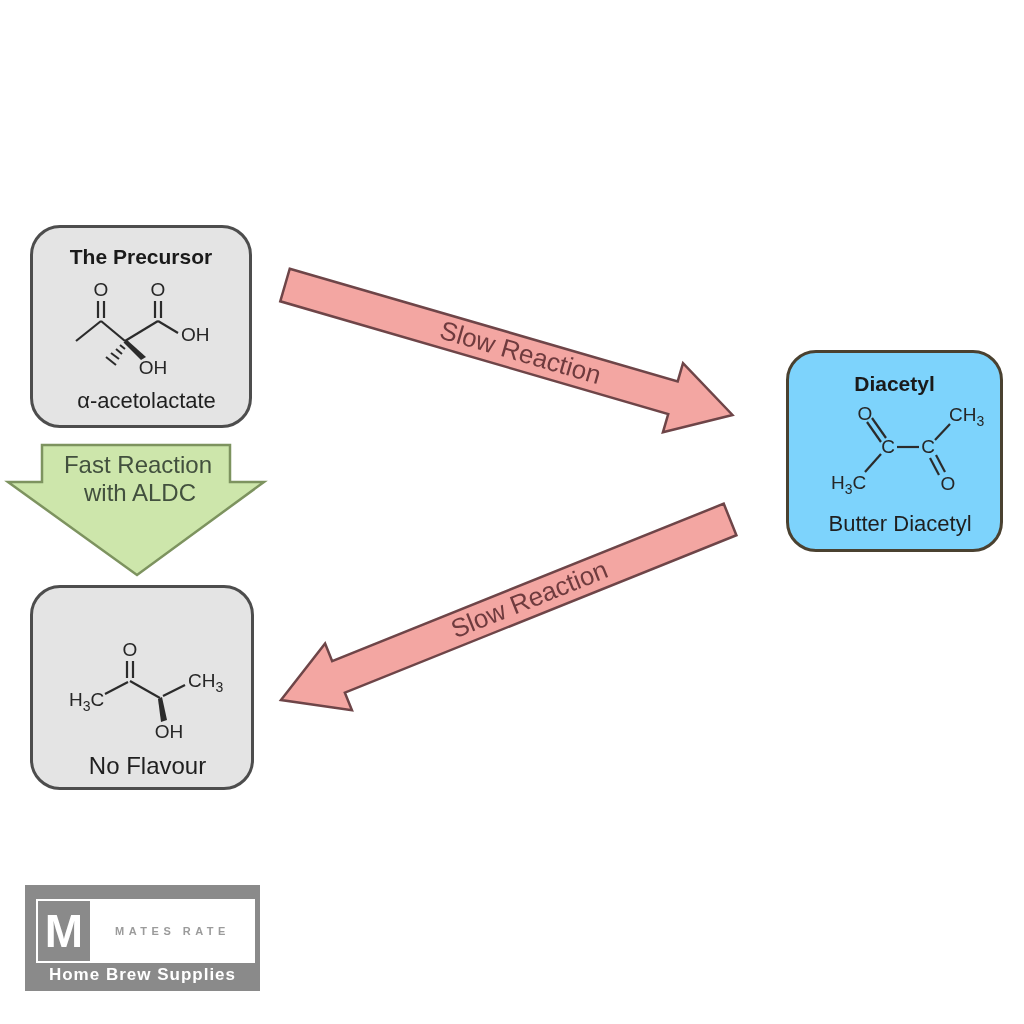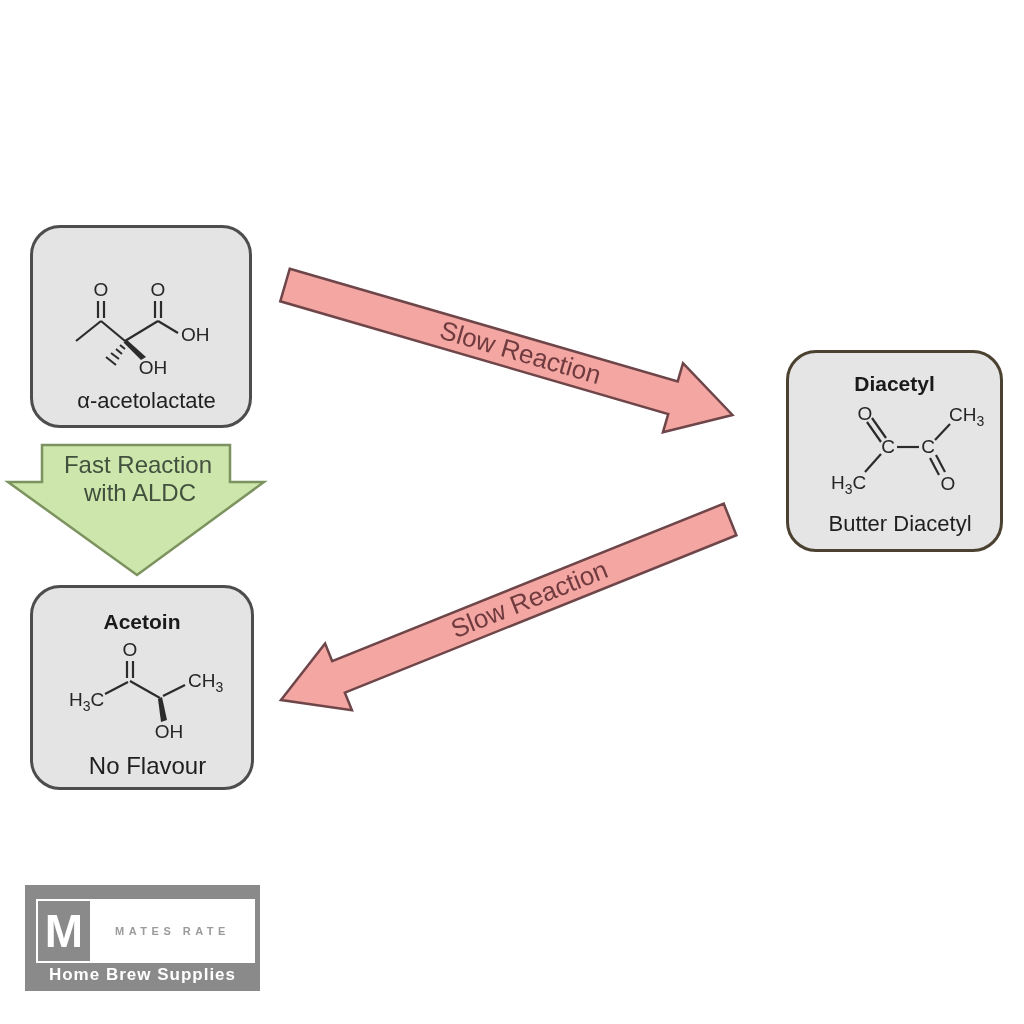--- a/index.html
+++ b/index.html
@@ -5,21 +5,21 @@
   html,body{margin:0;padding:0;background:#ffffff;}
   #canvas{
     position:relative;width:1024px;height:1024px;background:#ffffff;
     font-family:"Liberation Sans",sans-serif;overflow:hidden;
   }
   .box{
     position:absolute;box-sizing:border-box;
     border:3px solid #4d4d4d;border-radius:30px;
   }
   .box-gray{background:#e4e4e4;}
-  .box-orange{background:#e5e5e5;border-color:#4a4130;}
+  .box-orange{background:#7dd3fc;border-color:#4a4130;}
   .box-title{
     position:absolute;left:0;right:0;text-align:center;
     font-weight:bold;font-size:21px;color:#1a1a1a;
   }
   .box-caption{
     position:absolute;left:11px;right:0;text-align:center;
     font-size:22px;color:#1f1f1f;
   }
   .structure{position:absolute;left:0;}
   .atom{font-family:"Liberation Sans",sans-serif;font-size:19px;fill:#262626;}
@@ -72,20 +72,21 @@
     </g>
 
     <g>
       <polygon points="42,445 230,445 230,482 264,482 137,575 8,482 42,482" fill="#cde6ab" stroke="#7d935f" stroke-width="2.5"></polygon>
       <text class="green-label" x="138" y="473" text-anchor="middle">Fast Reaction</text>
       <text class="green-label" x="140" y="501" text-anchor="middle">with ALDC</text>
     </g>
   </svg>
 
   <div class="box box-gray" style="left:30px;top:225px;width:222px;height:203px;">
+    <div class="box-title" style="top:17px;">The Precursor</div>
 
     <svg class="structure" style="top:40px;" width="222" height="112" viewBox="0 0 222 112">
       <g class="bond">
         <line x1="43" y1="73" x2="68" y2="53"></line>
         <line x1="68" y1="53" x2="92" y2="73"></line>
         <line x1="92" y1="73" x2="125" y2="53"></line>
         <line x1="65" y1="50" x2="65" y2="33"></line>
         <line x1="71" y1="50" x2="71" y2="33"></line>
         <line x1="122" y1="50" x2="122" y2="33"></line>
         <line x1="128" y1="50" x2="128" y2="33"></line>
@@ -127,21 +128,20 @@
       <text class="atom" x="42" y="91" text-anchor="start">
         <tspan>H</tspan><tspan dy="5" font-size="14">3</tspan><tspan dy="-5">C</tspan>
       </text>
       <text class="atom" x="159" y="92" text-anchor="middle">O</text>
     </svg>
 
     <div class="box-caption" style="top:158px;">Butter Diacetyl</div>
   </div>
 
   <div class="box box-gray" style="left:30px;top:585px;width:224px;height:205px;">
-    <div class="box-title" style="top:22px;">Acetoin</div>
 
     <svg class="structure" style="top:48px;" width="224" height="118" viewBox="0 0 224 118">
       <g class="bond">
         <line x1="72" y1="58" x2="95" y2="46"></line>
         <line x1="94" y1="42" x2="94" y2="25"></line>
         <line x1="100" y1="42" x2="100" y2="25"></line>
         <line x1="97" y1="45" x2="127" y2="62"></line>
         <line x1="130" y1="60" x2="152" y2="49"></line>
       </g>
       <polygon class="wedge" points="125,63 129,61 134,84 128,86"></polygon>

